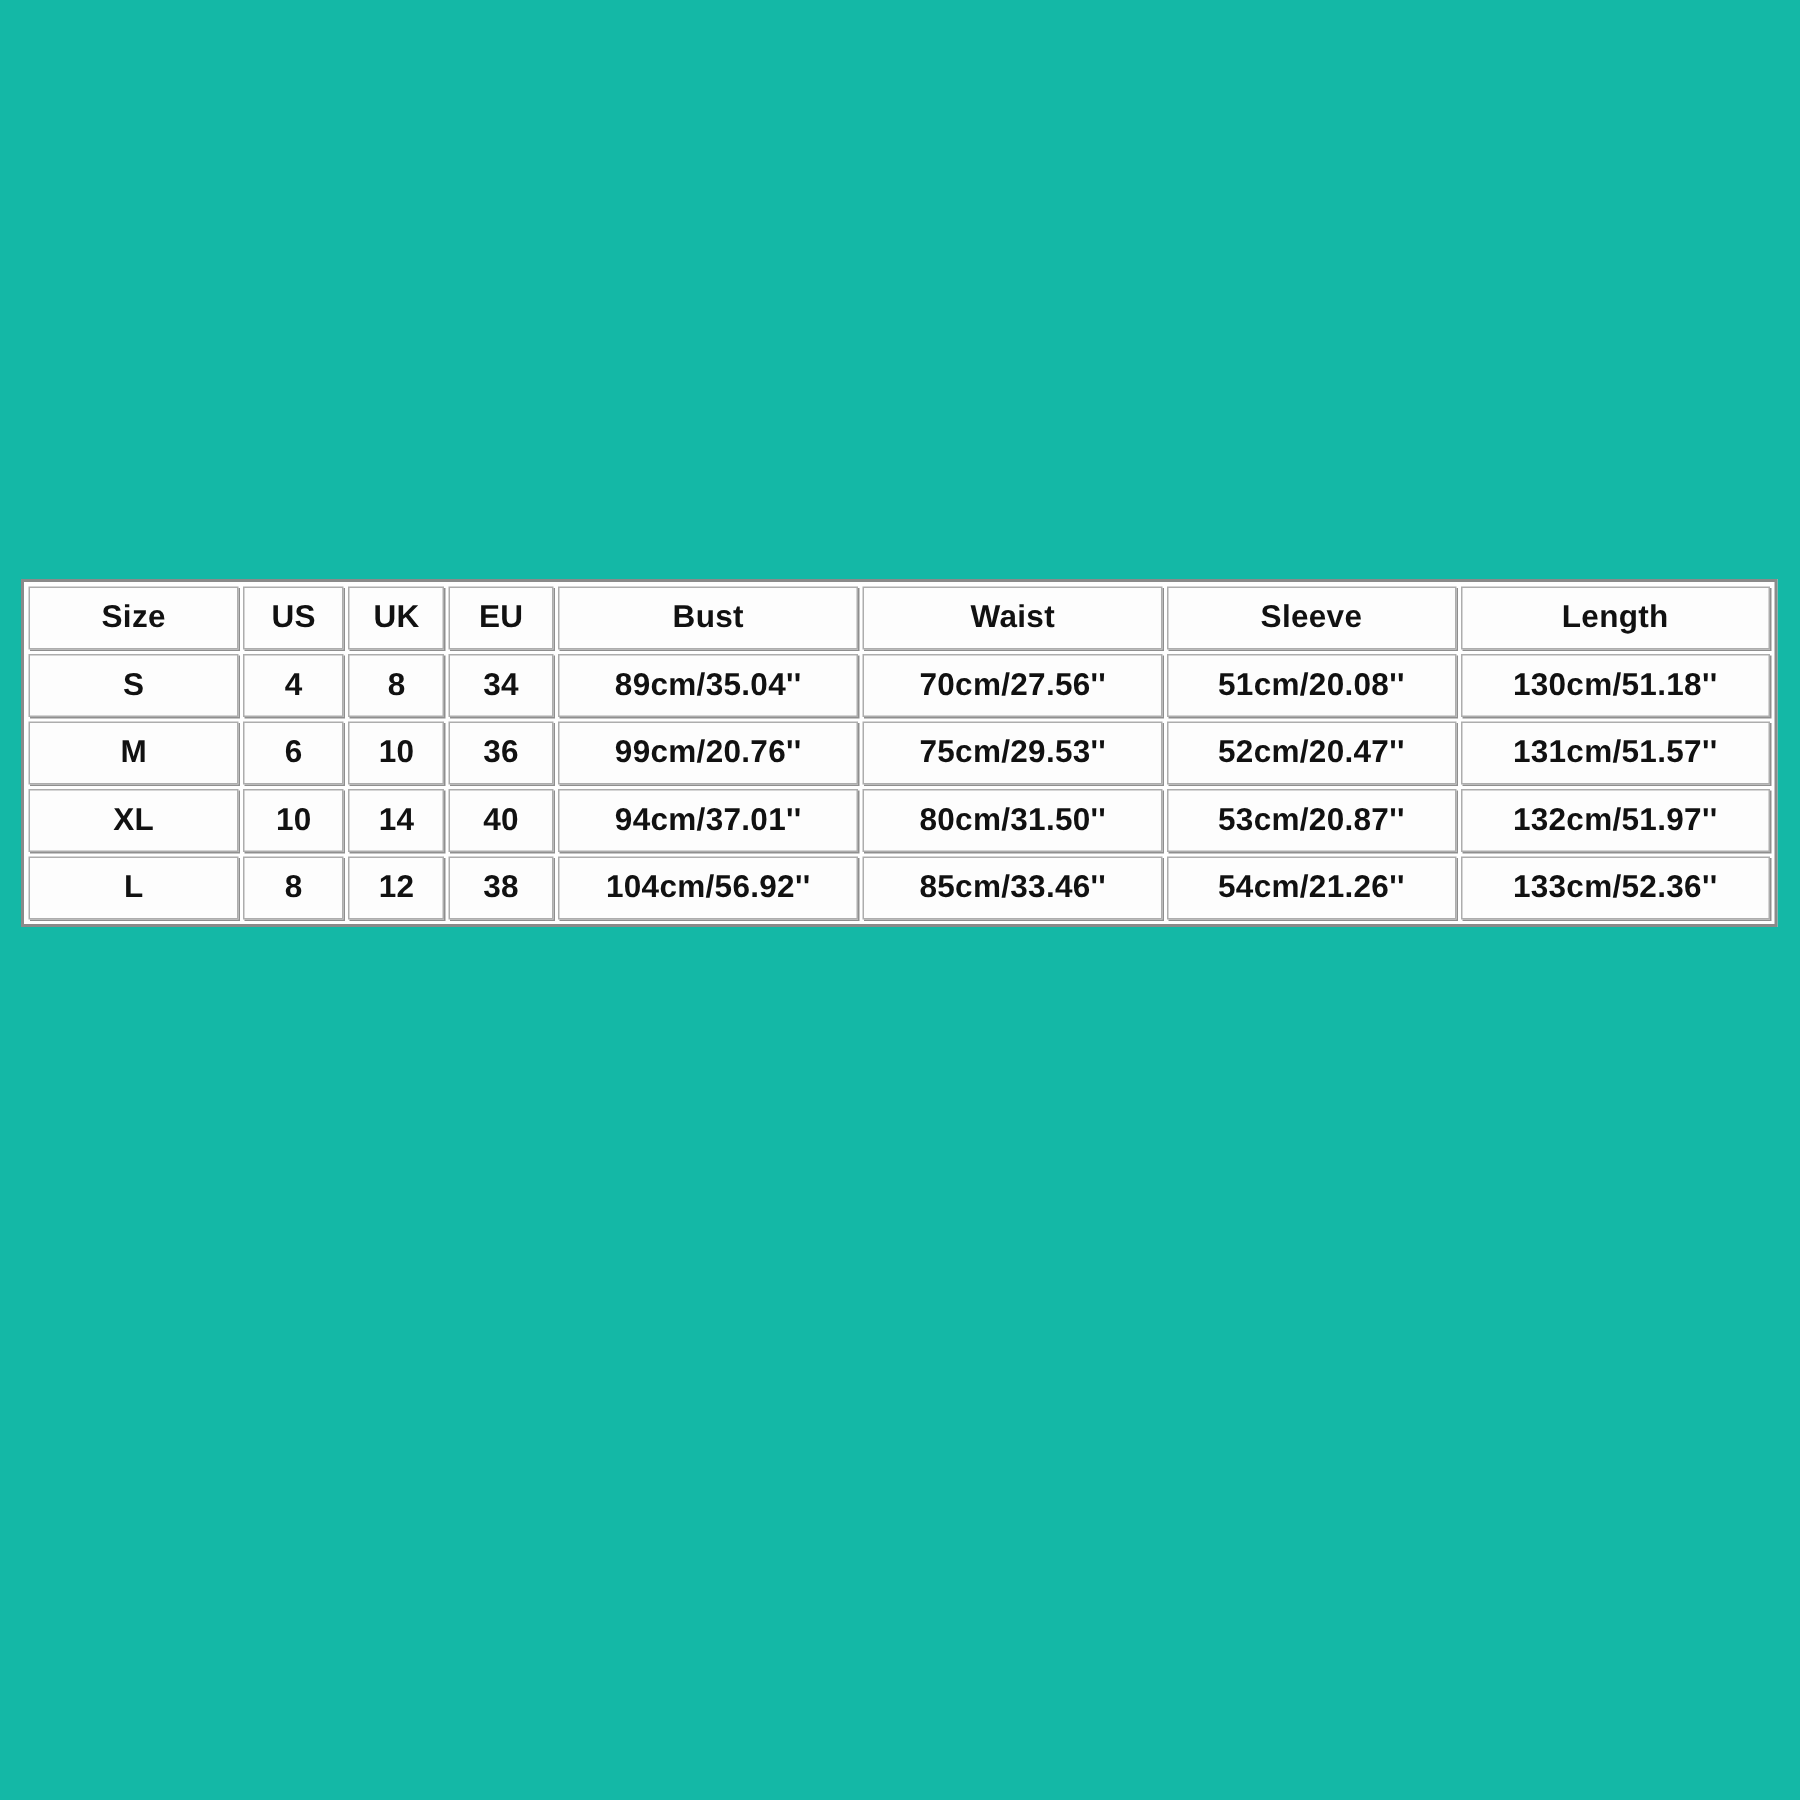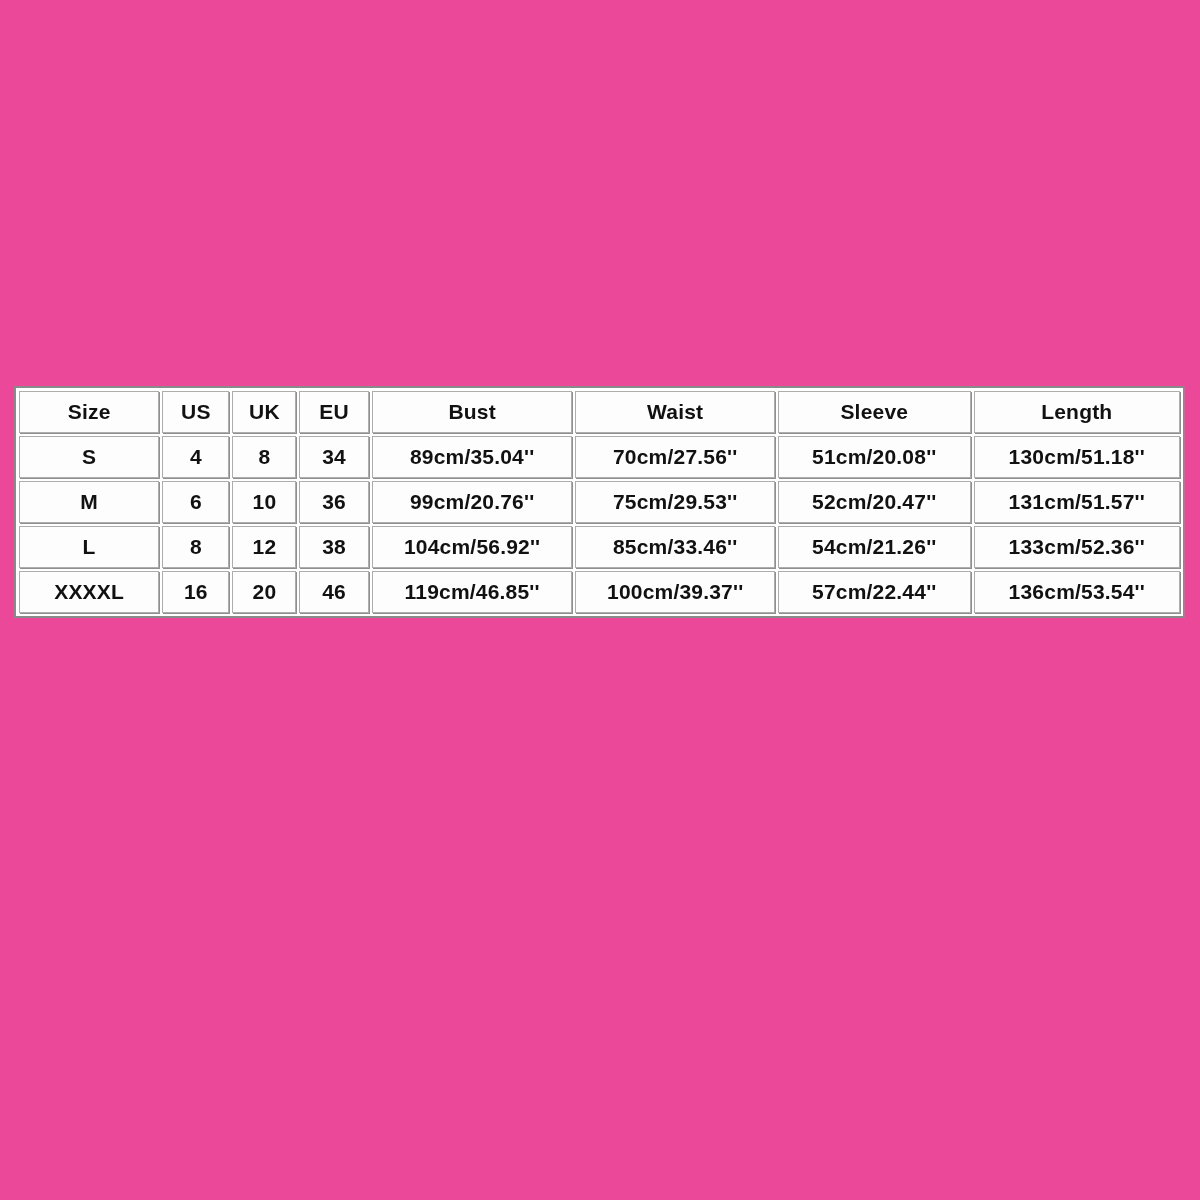--- a/index.html
+++ b/index.html
@@ -7,21 +7,21 @@
     padding: 0;
     background: #ffffff;
     width: 1200px;
     height: 1200px;
     font-family: "Liberation Sans", sans-serif;
   }
   .page {
     position: relative;
     width: 1200px;
     height: 1200px;
-    background: #ec4899;
+    background: #14b8a6;
     overflow: hidden;
   }
   .chart-wrap {
     position: absolute;
     left: 14px;
     top: 386px;
     width: 1171px;
   }
   table.size-chart {
     width: 100%;
@@ -99,35 +99,35 @@
             <td>M</td>
             <td>6</td>
             <td>10</td>
             <td>36</td>
             <td>99cm/20.76''</td>
             <td>75cm/29.53''</td>
             <td>52cm/20.47''</td>
             <td>131cm/51.57''</td>
           </tr>
           <tr>
+            <td>XL</td>
+            <td>10</td>
+            <td>14</td>
+            <td>40</td>
+            <td>94cm/37.01''</td>
+            <td>80cm/31.50''</td>
+            <td>53cm/20.87''</td>
+            <td>132cm/51.97''</td>
+          </tr>
+          <tr>
             <td>L</td>
             <td>8</td>
             <td>12</td>
             <td>38</td>
             <td>104cm/56.92''</td>
             <td>85cm/33.46''</td>
             <td>54cm/21.26''</td>
             <td>133cm/52.36''</td>
           </tr>
-          <tr>
-            <td>XXXXL</td>
-            <td>16</td>
-            <td>20</td>
-            <td>46</td>
-            <td>119cm/46.85''</td>
-            <td>100cm/39.37''</td>
-            <td>57cm/22.44''</td>
-            <td>136cm/53.54''</td>
-          </tr>
         </tbody>
     </table>
   </div>
 </div>
 
 </body></html>

